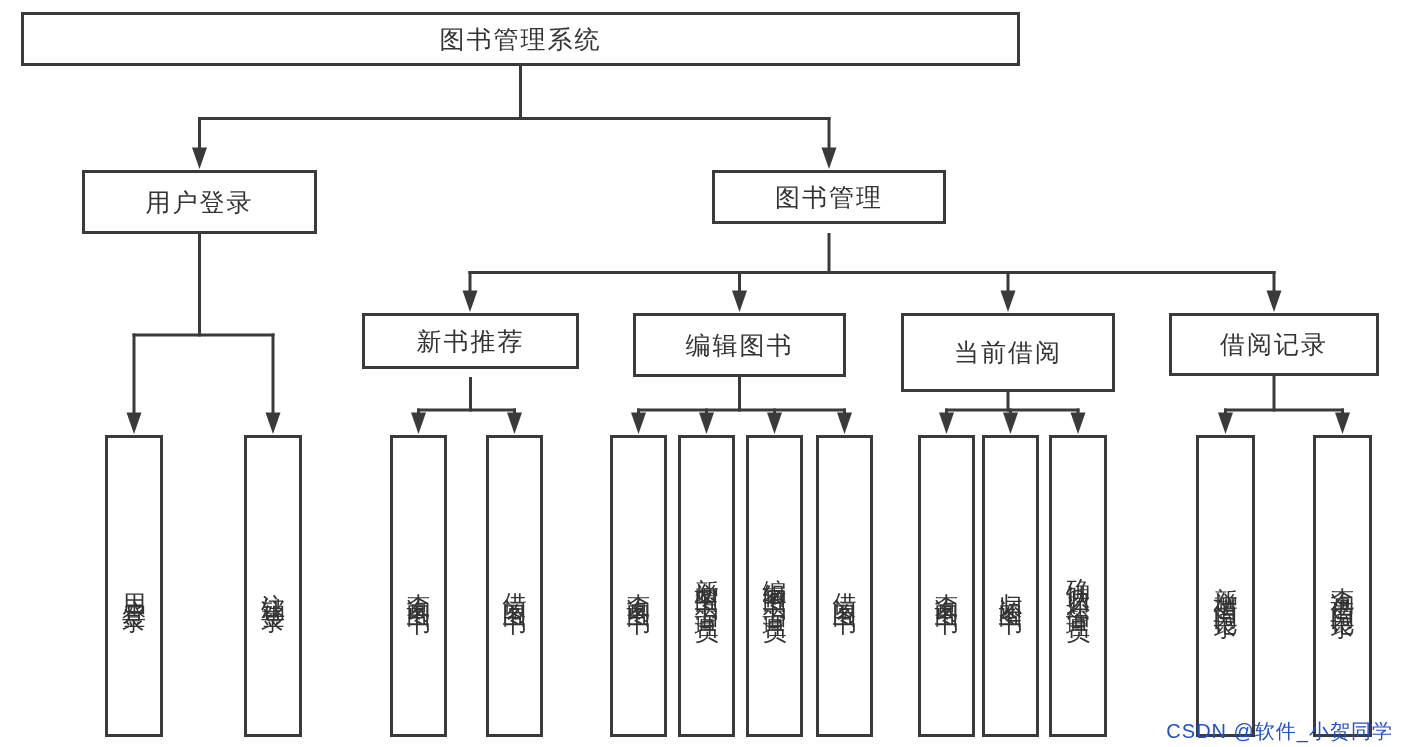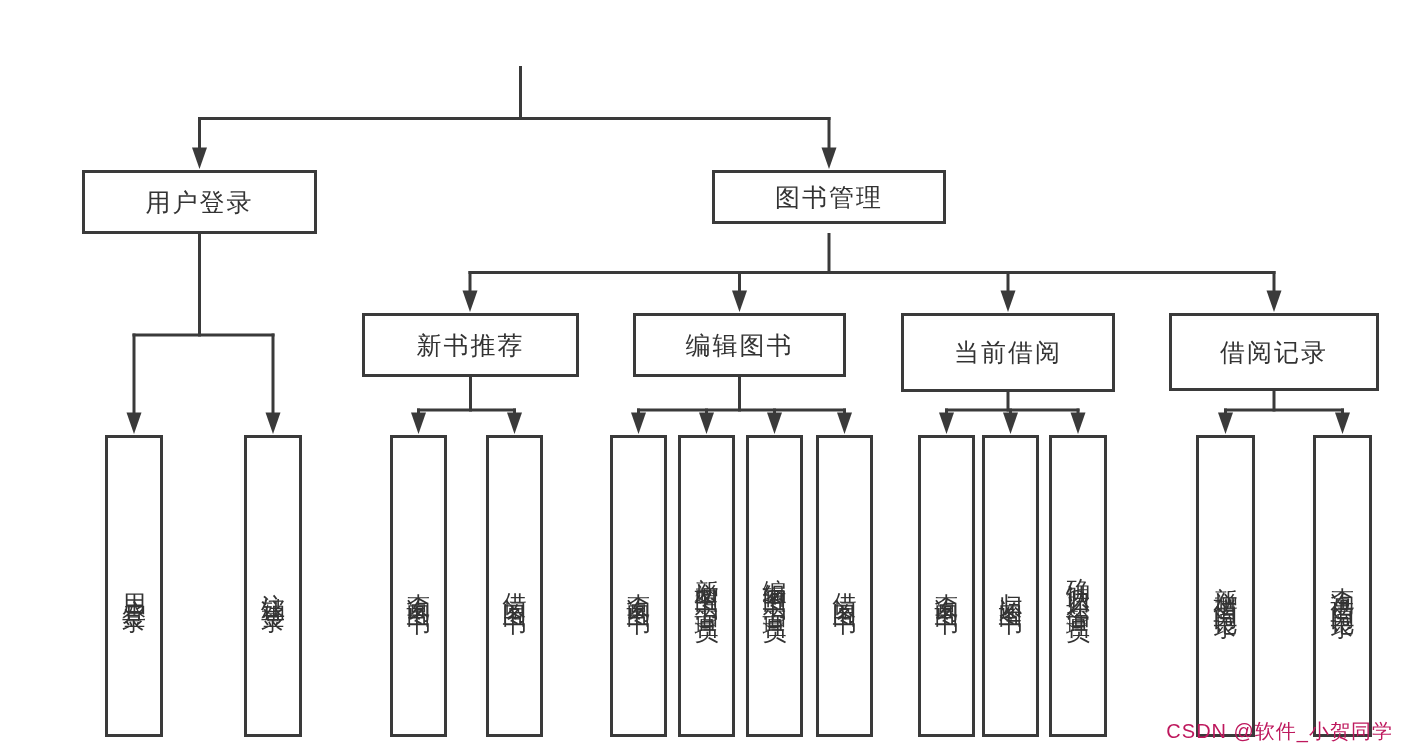--- a/index.html
+++ b/index.html
@@ -29,21 +29,21 @@
     text-orientation:mixed;
     font-size:24px;
     letter-spacing:6px;
     line-height:1;
     white-space:nowrap;
   }
   .watermark {
     position:absolute; z-index:3;
     right:12px; bottom:2px;
     font-size:20px;
-    color:#be185d;
+    color:#1d4ed8;
     letter-spacing:1px;
     white-space:nowrap;
     text-align:right;
   }
 </style>
 </head>
 <body>
 
 <div class="stage">
 
@@ -102,38 +102,41 @@
     <polygon points="1078,434 1070.5,412.5 1085.5,412.5"></polygon>
 
     <path d="M1274 376 V411.5"></path>
     <path d="M1224 410 H1344"></path>
     <path d="M1225.5 408.5 V416"></path>
     <path d="M1342.5 408.5 V416"></path>
     <polygon points="1225.5,434 1218,412.5 1233,412.5"></polygon>
     <polygon points="1342.5,434 1335,412.5 1350,412.5"></polygon>
   </svg>
 
+  <div class="node hnode" style="left:21px;top:12px;width:999px;height:54px">
+    <span>图书管理系统</span>
+  </div>
 
   <div class="node hnode" style="left:82px;top:170px;width:235px;height:64px">
     <span>用户登录</span>
   </div>
   <div class="node hnode" style="left:712px;top:170px;width:234px;height:54px">
     <span>图书管理</span>
   </div>
 
-  <div class="node hnode" style="left:362px;top:313px;width:217px;height:64px">
+  <div class="node hnode" style="left:362px;top:313px;width:217px;height:56px">
     <span>新书推荐</span>
   </div>
   <div class="node hnode" style="left:633px;top:313px;width:213px;height:64px">
     <span>编辑图书</span>
   </div>
   <div class="node hnode" style="left:901px;top:313px;width:214px;height:79px">
     <span>当前借阅</span>
   </div>
-  <div class="node hnode" style="left:1169px;top:313px;width:210px;height:78px">
+  <div class="node hnode" style="left:1169px;top:313px;width:210px;height:63px">
     <span>借阅记录</span>
   </div>
 
   <div class="node vnode" style="left:105px;top:435px;width:58px;height:302px">
     <span class="vtext">用户登录</span>
   </div>
   <div class="node vnode" style="left:244px;top:435px;width:58px;height:302px">
     <span class="vtext">注销登录</span>
   </div>
 

